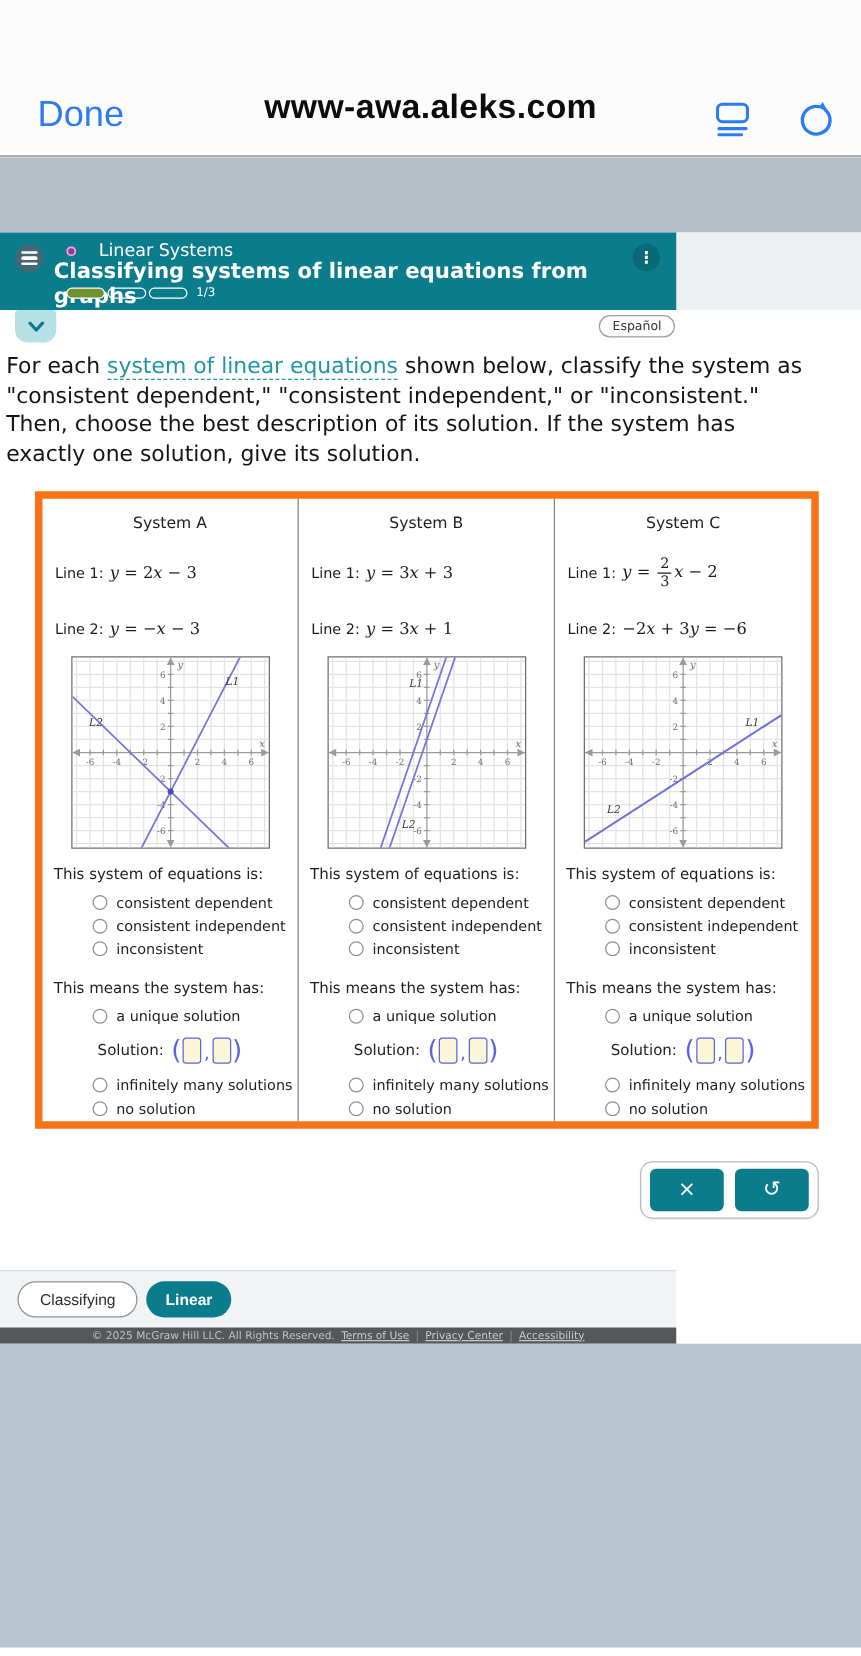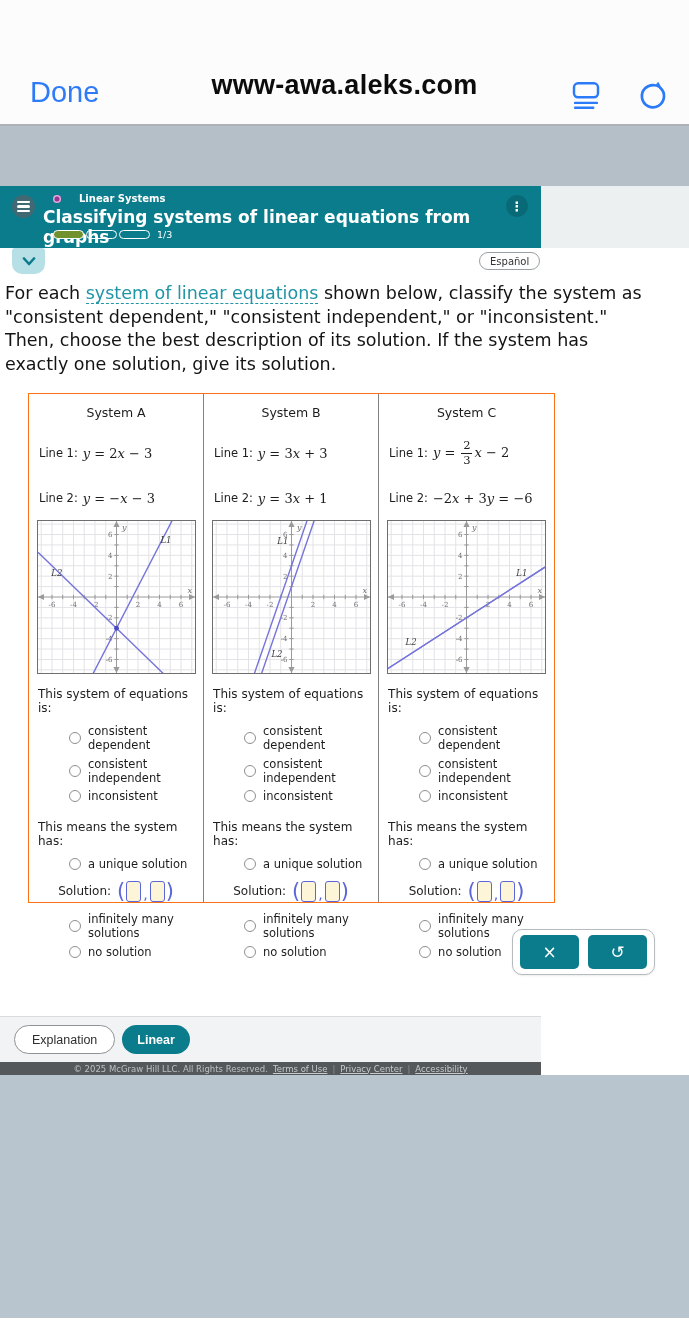--- a/index.html
+++ b/index.html
@@ -20,41 +20,41 @@
   .band{height:60px;background:#b4bfc7;}
   
   .header-row{height:62px;background:#edf0f1;}
   .aleks-header{width:541px;height:62px;background:#0b7c8b;position:relative;color:#fff;}
   .hamburger{position:absolute;left:12px;top:9px;width:23px;height:23px;border-radius:50%;
     background:#406974;display:flex;flex-direction:column;justify-content:center;
     align-items:center;gap:2.5px;cursor:pointer;}
   .hamburger span{display:block;width:13px;height:2.2px;background:#fff;border-radius:2px;}
   .topic-row{position:absolute;left:53px;top:7px;display:flex;align-items:center;gap:5px;}
   .topic-dot{width:8px;height:8px;border-radius:50%;background:#9b3297;box-shadow:0 0 0 1.5px #d9b0d6 inset;}
-  .topic-label{font-size:10px;font-weight:700;padding-left:13px;}
+  .topic-label{font-size:14px;font-weight:400;padding-left:13px;}
   .header-title{position:absolute;left:43px;top:21px;font-size:17px;font-weight:700;}
   .progress{position:absolute;left:53px;top:43px;display:flex;align-items:center;gap:2px;}
   .seg{width:31px;height:9px;border:1px solid #fff;border-radius:5px;box-sizing:border-box;}
   .seg.filled{background:#71912c;}
   .progress-label{font-size:9.5px;margin-left:5px;}
   .kebab{position:absolute;right:13px;top:9px;width:22px;height:22px;border-radius:50%;
     background:rgba(0,0,0,0.14);display:flex;align-items:center;justify-content:center;cursor:pointer;}
   .kebab b{color:#fff;font-size:13px;font-weight:700;line-height:1;}
   
   .toolbar-row{height:25px;position:relative;background:#fff;}
   .collapse-btn{position:absolute;left:12px;top:0;width:33px;height:26px;background:#b7dfe6;
     border-radius:3px 3px 10px 10px;display:flex;align-items:center;justify-content:center;cursor:pointer;}
   .espanol-btn{position:absolute;left:479px;top:4px;height:18px;padding:0 10px;background:#fefefe;
     border:1px solid #9aa0a3;border-radius:10px;font-size:10px;color:#333;
     display:flex;align-items:center;cursor:pointer;box-sizing:border-box;}
   
   .instruction{padding:9px 10px 0 5px;font-size:17.5px;line-height:23.5px;color:#141414;}
   .tlink{color:#2095a5;text-decoration:none;border-bottom:1.5px dashed #2095a5;cursor:pointer;}
   
-  .qtable{margin:17px 0 0 28px;width:527px;height:510px;border:1px solid #f97316;
+  .qtable{margin:17px 0 0 28px;width:627px;height:510px;border:6px solid #f97316;
     display:flex;box-sizing:border-box;background:#fff;}
   .qcol{width:209px;box-sizing:border-box;border-right:1px solid #828282;padding-top:11px;
     color:#1d1d1d;}
   .qcol:last-child{border-right:none;}
   .sys-name{text-align:center;font-size:12.5px;margin-bottom:8px;}
   .eq1,.eq2{display:flex;align-items:center;padding-left:10px;}
   .eq1{height:50px;} .eq2{height:40px;}
   .eq-label{font-size:11.5px;margin-right:5px;white-space:nowrap;}
   .math{font-family:"DejaVu Serif",serif;font-size:13px;white-space:nowrap;}
   .math i{font-style:italic;}
@@ -551,21 +551,21 @@
 </div>
 
 <div class="action-row">
   <div class="action-card">
     <button class="action-btn">×</button>
     <button class="action-btn">↺</button>
   </div>
 </div>
 
 <div class="footer-row">
-  <button class="pill explanation-btn">Explanation</button>
+  <button class="pill explanation-btn">Classifying</button>
   <button class="pill check-btn">Linear</button>
 </div>
 
 <div class="copyright-bar">
   <span>© 2025 McGraw Hill LLC. All Rights Reserved.</span>
   <span class="foot-link">Terms of Use</span>
   <span class="foot-sep">|</span>
   <span class="foot-link">Privacy Center</span>
   <span class="foot-sep">|</span>
   <span class="foot-link">Accessibility</span>

